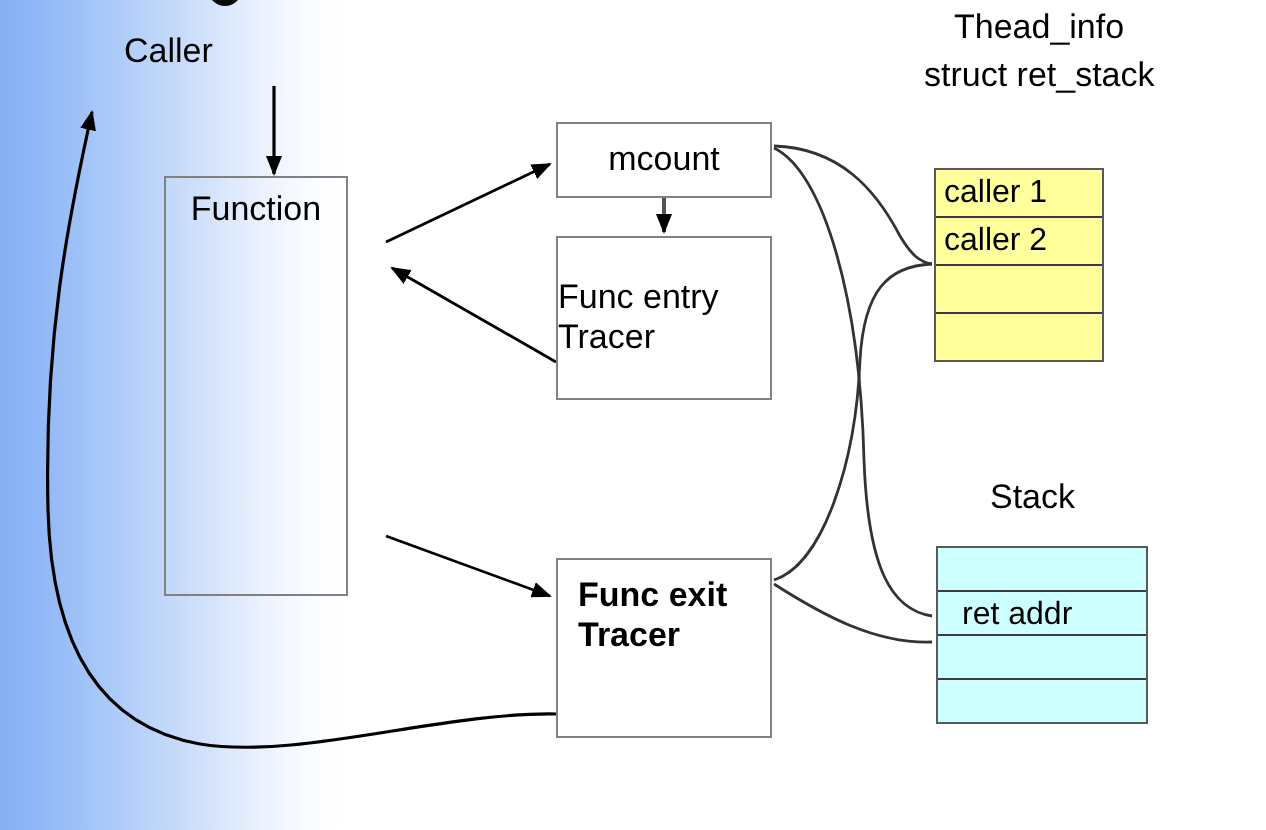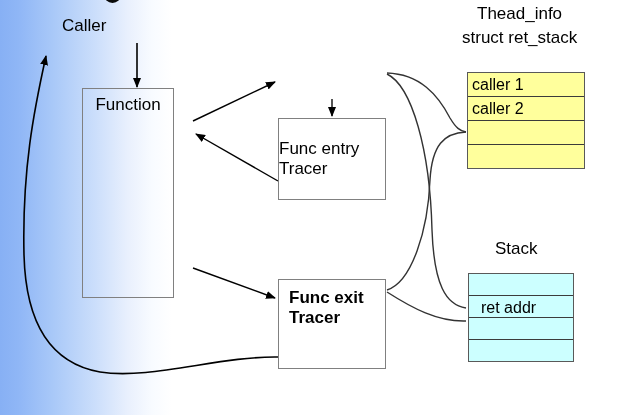--- a/index.html
+++ b/index.html
@@ -131,32 +131,35 @@
   <div class="plain-label" style="left:477px; top:4px;">Thead_info</div>
 
   <div class="plain-label" style="left:462px; top:28px;">struct ret_stack</div>
 
   <div class="plain-label" style="left:495px; top:239px;">Stack</div>
 
   <div class="node" style="left:82px; top:88px; width:92px; height:210px; justify-content:flex-start; padding-top:6px;">
     <div class="line">Function</div>
   </div>
 
+  <div class="node" style="left:278px; top:61px; width:108px; height:38px; justify-content:center;">
+    <div class="line">mcount</div>
+  </div>
 
   <div class="node" style="left:278px; top:118px; width:108px; height:82px; justify-content:center; align-items:flex-start; padding-left:0;">
     <div class="line">Func entry</div>
     <div class="line">Tracer</div>
   </div>
 
   <div class="node" style="left:278px; top:279px; width:108px; height:90px; justify-content:flex-start; align-items:flex-start; padding-left:10px; padding-top:8px;font-weight:bold;">
     <div class="line">Func exit</div>
     <div class="line">Tracer</div>
   </div>
 
-  <div class="table-box yellow" style="left:467px; top:72px; width:118px; height:97px;">
+  <div class="table-box yellow" style="left:467px; top:84px; width:85px; height:97px;">
     <div class="cell">caller 1</div>
     <div class="cell">caller 2</div>
     <div class="cell"></div>
     <div class="cell"></div>
   </div>
 
   <div class="table-box cyan" style="left:468px; top:273px; width:106px; height:89px;">
     <div class="cell"></div>
     <div class="cell" style="padding-left:12px;">ret addr</div>
     <div class="cell"></div>

